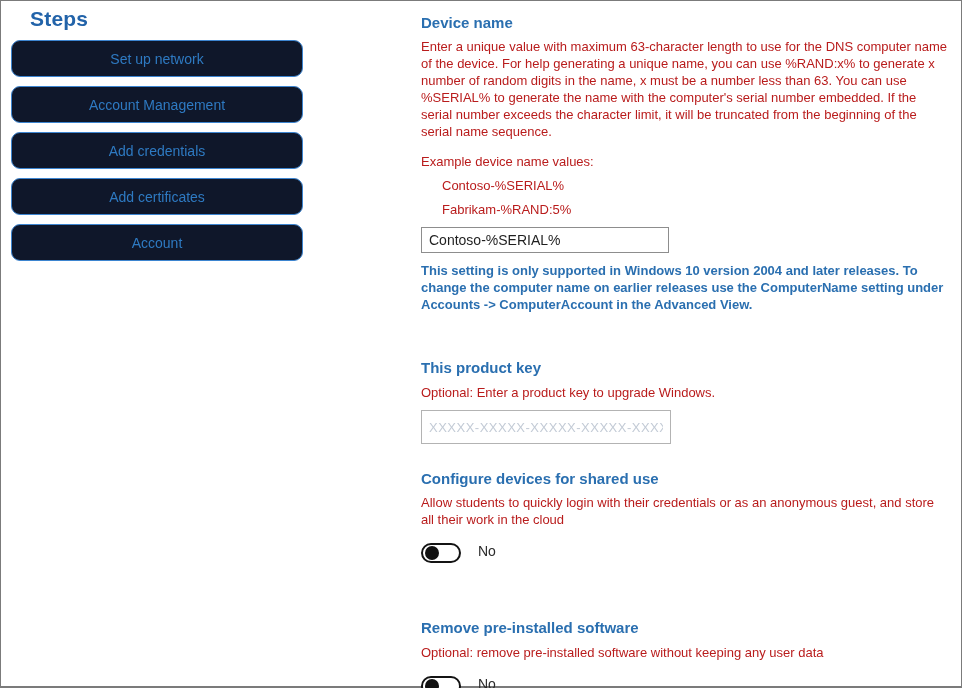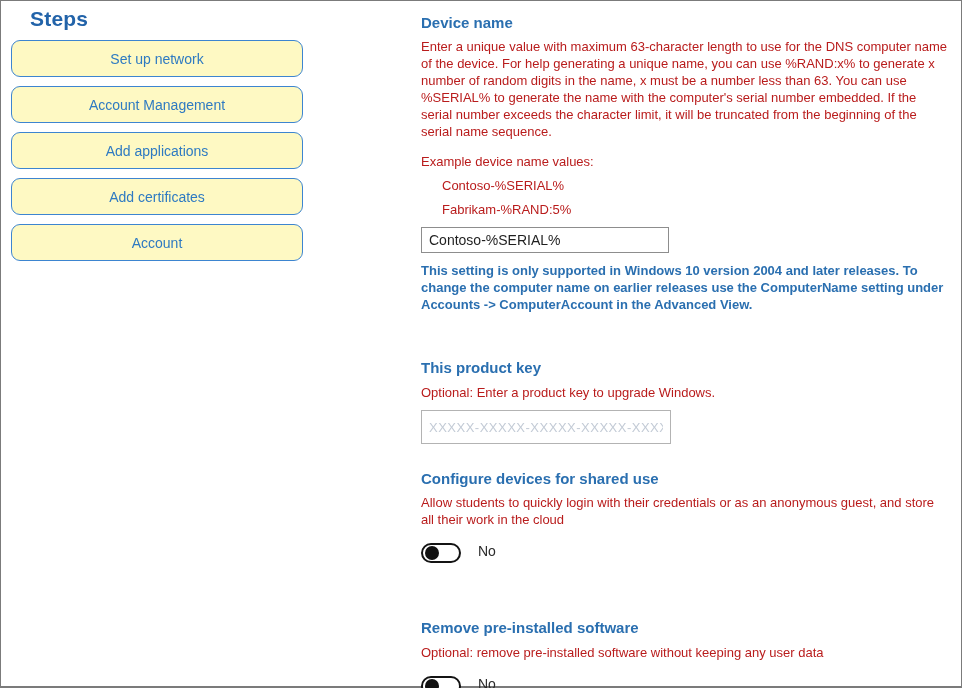--- a/index.html
+++ b/index.html
@@ -23,21 +23,21 @@
   }
   .sidebar-title {
     color: #2263a9; font-size: 21px; font-weight: bold;
     margin-bottom: 12px; letter-spacing: 0.2px;
   }
   .step-list { position: absolute; left: 10px; top: 39px; width: 292px; }
   .step-btn {
     width: 292px; height: 37px; margin-bottom: 9px;
     display: flex; align-items: center; justify-content: center;
     border: 1px solid #3d85d0; border-radius: 9px;
-    background: #fef9c3; color: #2e7ac2;
+    background: #0f172a; color: #2e7ac2;
     font-family: inherit; font-size: 14px; cursor: pointer;
   }
   .step-btn.active {
     background: #2e77b8; border-color: #2e77b8; color: #ffffff;
   }
 
   
   .main {
     position: absolute; left: 420px; top: 0; width: 528px; height: 100%;
   }
@@ -96,21 +96,21 @@
 </head>
 <body>
 
 <div class="page">
 
   <div class="sidebar">
     <div class="sidebar-title">Steps</div>
     <div class="step-list">
       <button class="step-btn">Set up network</button>
       <button class="step-btn">Account Management</button>
-      <button class="step-btn">Add applications</button>
+      <button class="step-btn">Add credentials</button>
       <button class="step-btn">Add certificates</button>
       <button class="step-btn">Account</button>
     </div>
   </div>
 
   <div class="main">
 
     <div class="section-heading h-device">Device name</div>
     <div class="body-text p-device">Enter a unique value with maximum 63-character length to use for the DNS computer name of the device. For help generating a unique name, you can use %RAND:x% to generate x number of random digits in the name, x must be a number less than 63. You can use %SERIAL% to generate the name with the computer's serial number embedded. If the serial number exceeds the character limit, it will be truncated from the beginning of the serial name sequence.</div>
     <div class="body-text examples-label">Example device name values:</div>

